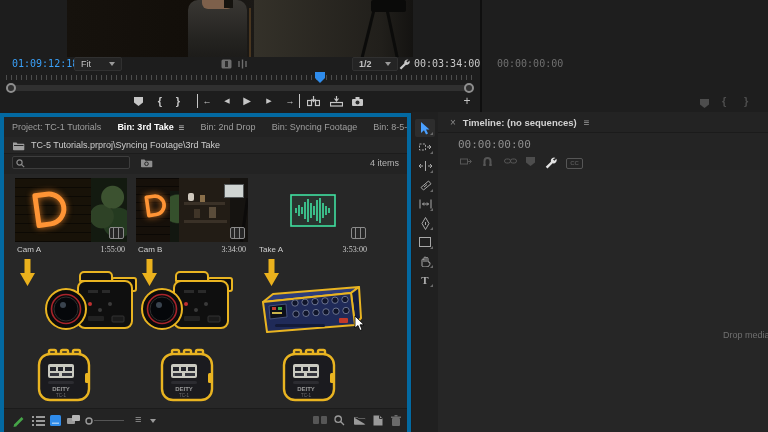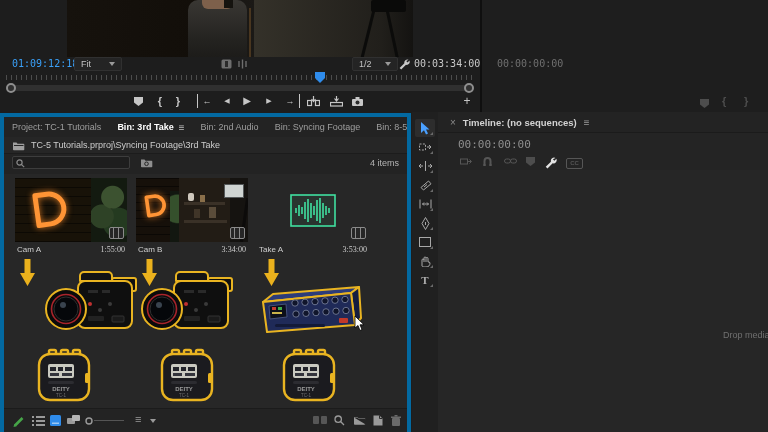--- a/index.html
+++ b/index.html
@@ -148,21 +148,21 @@
             <rect x="4" y="2" width="3" height="6" fill="#2a2a2a"></rect>
           </svg>
       </span>
       <span class="abs" style="left:237px;top:2px;">
         <svg width="11" height="10" stroke="#6e6e6e" stroke-width="1.4">
             <line x1="2" y1="2" x2="2" y2="8"></line>
             <line x1="5.5" y1="0.5" x2="5.5" y2="9.5"></line>
             <line x1="9" y1="2" x2="9" y2="8"></line>
           </svg>
       </span>
-      <div class="abs dropdown" style="left:352px;top:0;width:32px;">
+      <div class="abs dropdown" style="left:352px;top:0;width:32px;font-weight:bold;">
         <span>1/2</span>
         <span class="chev" style="margin-left:auto;"></span>
       </div>
       <span class="abs" style="left:398px;top:1px;">
         <svg width="12" height="12" viewBox="0 0 12 12">
             <path d="M10.6,1.8 A3,3 0 0 0 6.4,5.2 L1.6,10 L3.2,11.6 L8,6.8 A3,3 0 0 0 11.4,2.6 L9.6,4.4 L8.2,3 Z" fill="#c9c9c9"></path>
           </svg>
       </span>
       <span class="abs tc timecode-light" style="left:414px;top:1px;">00:03:34:00</span>
     </div>
@@ -220,21 +220,21 @@
 
     <div id="tab-bar">
       <span class="tab">
           <span>Project: TC-1 Tutorials</span>
         </span>
       <span class="tab active">
         <span>Bin: 3rd Take</span>
         <span class="tab-menu">≡</span>
       </span>
       <span class="tab">
-          <span>Bin: 2nd Audio</span>
+          <span>Bin: 2nd Drop</span>
         </span>
       <span class="tab">
           <span>Bin: Syncing Footage</span>
         </span>
       <span class="tab">
           <span>Bin: 8-5-22</span>
         </span>
 
     </div>
 

